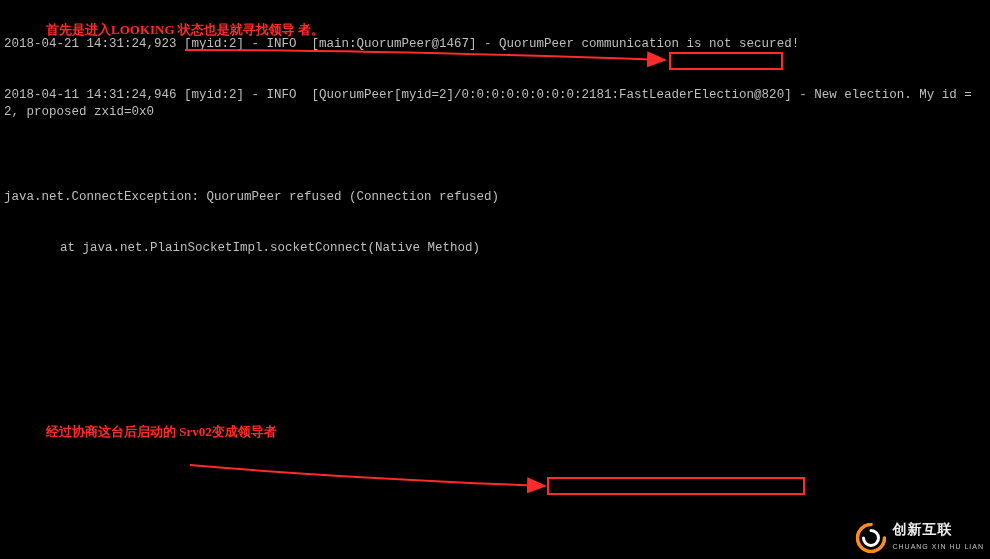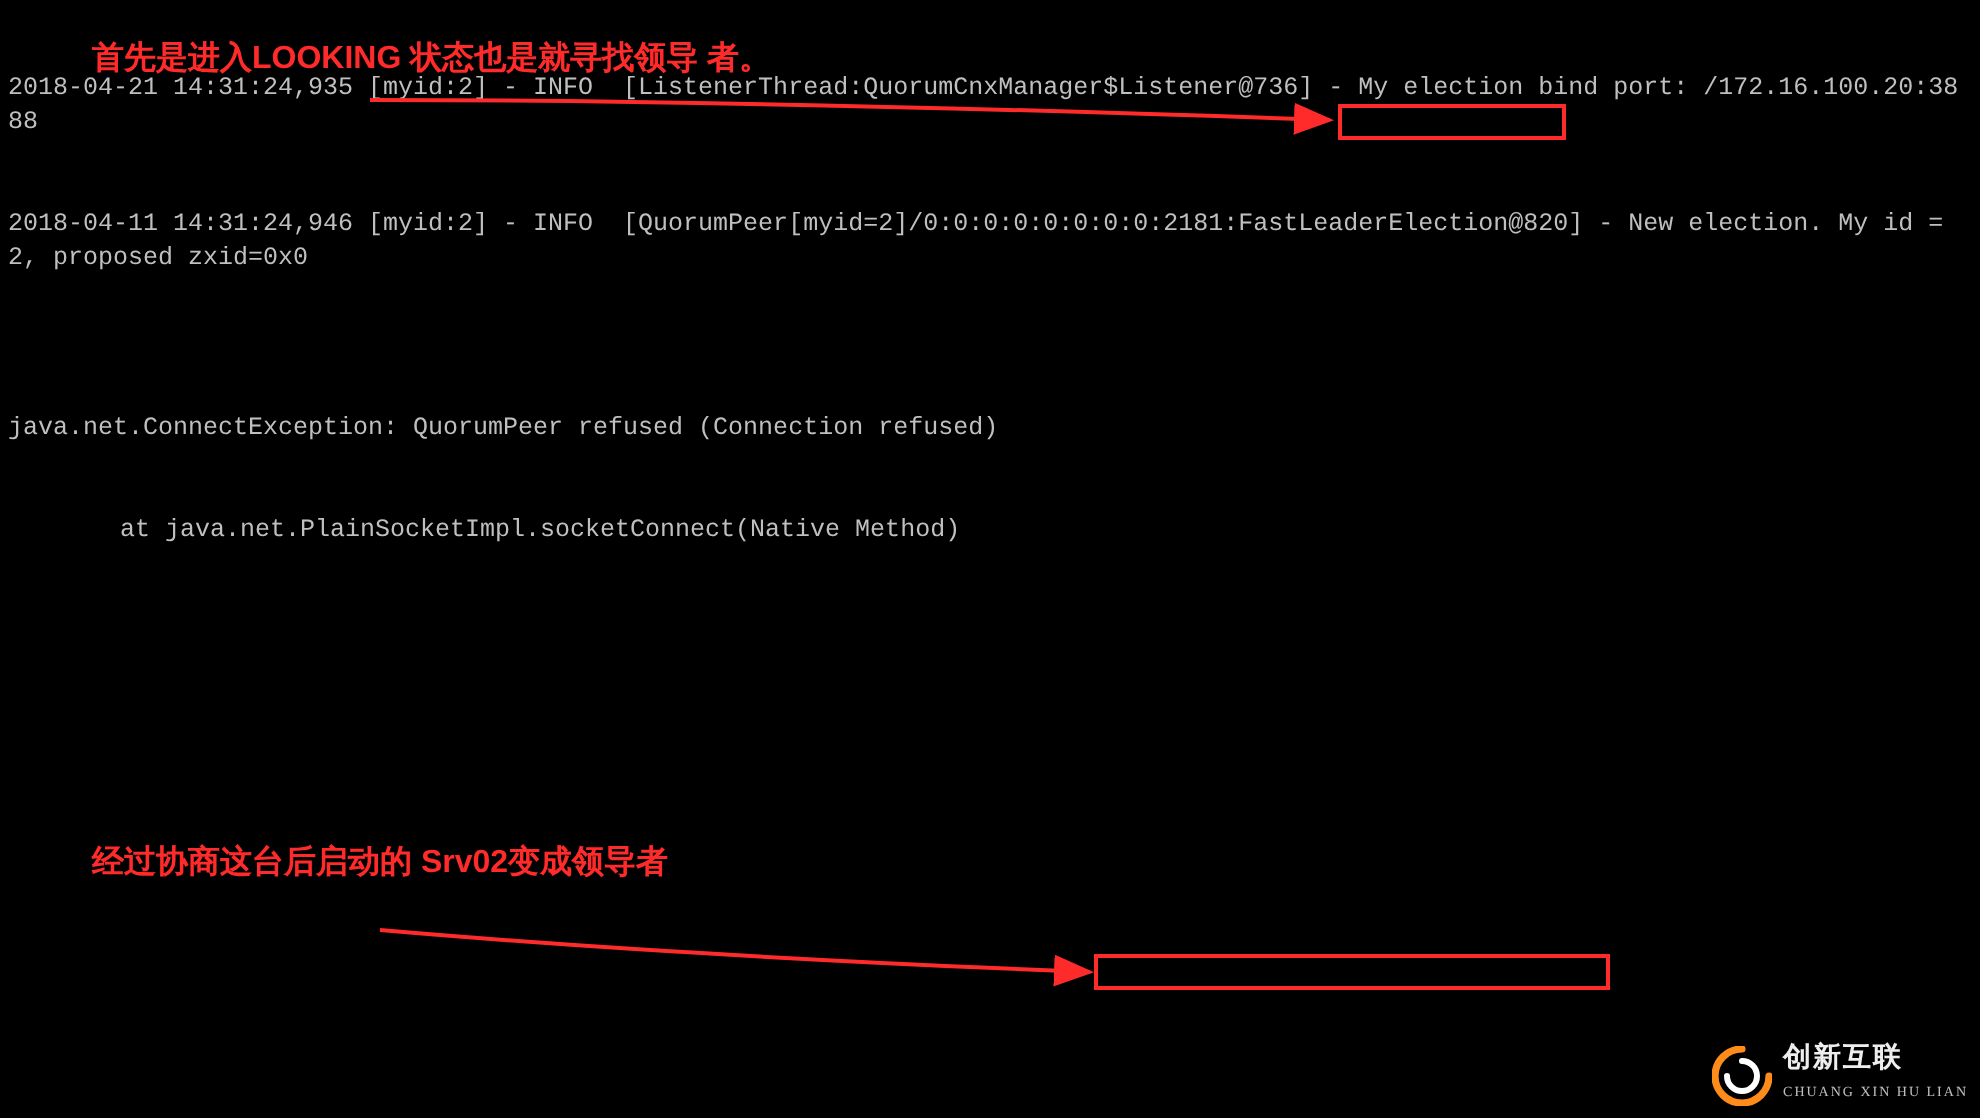--- a/index.html
+++ b/index.html
@@ -19,62 +19,62 @@
     padding: 2px 4px;
     white-space: pre-wrap;
     word-break: break-all;
     position: relative;
   }
   .line { white-space: pre-wrap; word-break: break-all; }
   .at-line { padding-left: 56px; }
   .annot {
     position: absolute;
     color: #ff2a2a;
-    font-size: 16px;
+    font-size: 13px;
     line-height: 16px;
     font-weight: bold;
-    font-family: Liberation Sans, sans-serif;
+    font-family: Liberation Serif, serif;
     pointer-events: none;
     text-shadow: 0 0 2px rgba(0,0,0,0.9);
     white-space: nowrap;
   }
   svg.overlay {
     position: absolute;
     top: 0; left: 0;
     width: 990px;
     height: 559px;
     pointer-events: none;
   }
   .watermark {
     position: absolute;
     bottom: 4px;
     right: 6px;
     display: flex;
     align-items: center;
     color: #eee;
-    font-family: Liberation Serif, serif;
+    font-family: Liberation Sans, sans-serif;
     font-size: 14px;
     font-weight: bold;
     letter-spacing: 1px;
     text-shadow: 0 0 3px #000;
   }
   .watermark .sub {
     font-size: 7px;
     letter-spacing: 1px;
     font-weight: normal;
     display: block;
     opacity: .8;
   }
   .watermark svg { margin-right: 6px; }
 </style>
 </head>
 <body>
 
 <div class="terminal">
-  <div class="line">2018-04-21 14:31:24,935 [myid:2] - INFO  [ListenerThread:QuorumCnxManager$Listener@736] - My election bind port: /172.16.100.20:3888</div>
+  <div class="line">2018-04-21 14:31:24,923 [myid:2] - INFO  [main:QuorumPeer@1467] - QuorumPeer communication is not secured!</div>
   <div class="line">2018-04-11 14:31:24,946 [myid:2] - INFO  [QuorumPeer[myid=2]/0:0:0:0:0:0:0:0:2181:FastLeaderElection@820] - New election. My id =  2, proposed zxid=0x0</div>
   <div class="line"></div>
   <div class="line">java.net.ConnectException: QuorumPeer refused (Connection refused)</div>
   <div class="line at-line">at java.net.PlainSocketImpl.socketConnect(Native Method)</div>
   
   
   
   
   
   

